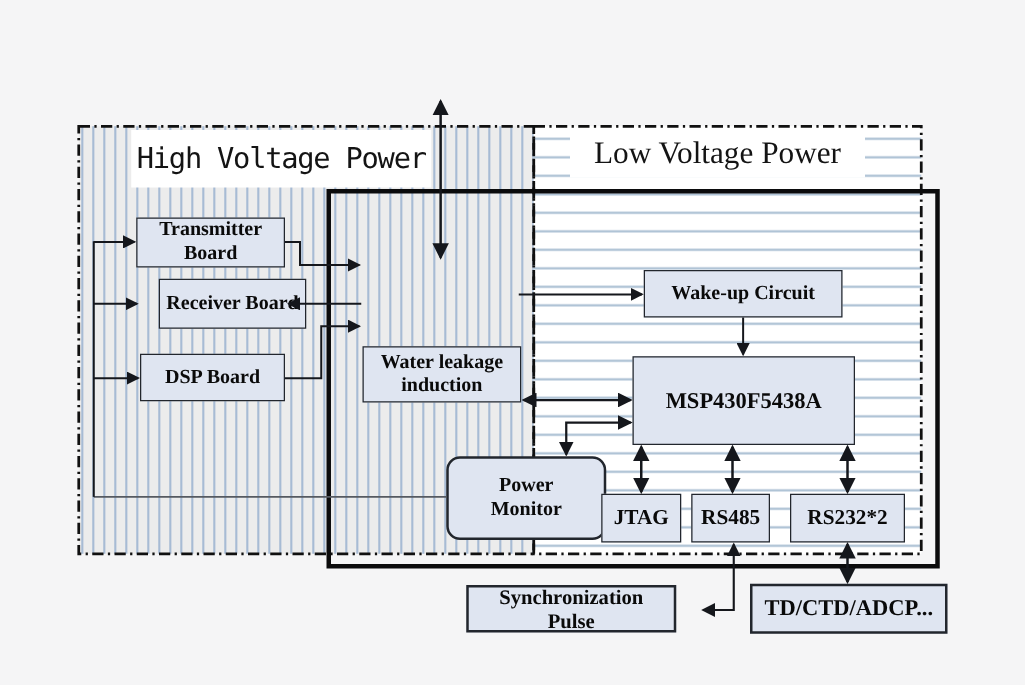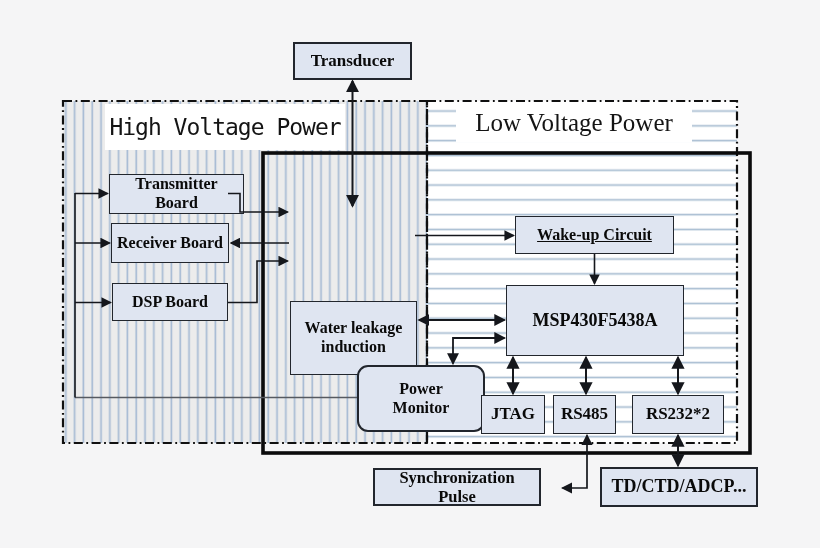--- a/index.html
+++ b/index.html
@@ -26,26 +26,26 @@
 
   
   .box {
     position:absolute; box-sizing:border-box;
     background:#dfe5f1; border:1.8px solid #22262d;
     color:#0a0a0a; font-weight:bold; text-align:center;
     display:flex; align-items:center; justify-content:center;
     line-height:1.18; padding:0 5px; font-size:16px;
   }
   #b-transducer  { left:293px; top:42px;  width:119px; height:38px; font-size:17px; border-width:2.4px; }
-  #b-transmitter { left:109px; top:174px; width:135px; height:40px; }
-  #b-receiver    { left:111px; top:223px; width:118px; height:40px; }
+  #b-transmitter { left:109px; top:174px; width:119px; height:40px; }
+  #b-receiver    { left:127px; top:223px; width:118px; height:40px; }
   #b-dsp         { left:112px; top:283px; width:116px; height:38px; }
   #b-tranrec     { left:289px; top:207px; width:126px; height:56px; font-size:17px; padding:0 14px; }
-  #b-wakeup      { left:515px; top:216px; width:159px; height:38px;text-decoration:underline; }
-  #b-water       { left:290px; top:301px; width:127px; height:74px; }
+  #b-wakeup      { left:515px; top:216px; width:159px; height:38px; }
+  #b-water       { left:290px; top:277px; width:127px; height:45px; }
   #b-msp430      { left:506px; top:285px; width:178px; height:71px; font-size:18px; }
   #b-power       { left:357px; top:365px; width:128px; height:67px; border-width:2px; padding:0 18px;border-radius:11px; }
   #b-jtag        { left:481px; top:395px; width:64px;  height:39px; font-size:17px; }
   #b-rs485       { left:553px; top:395px; width:63px;  height:39px; font-size:17px; }
   #b-rs232       { left:632px; top:395px; width:92px;  height:39px; font-size:17px; }
   #b-sync        { left:373px; top:468px; width:168px; height:38px; font-size:16.5px; border-width:2.4px; }
   #b-tdctd       { left:600px; top:467px; width:158px; height:40px; font-size:18px; border-width:2.4px; }
 </style>
 </head>
 <body>
@@ -66,21 +66,20 @@
     <rect x="63" y="101" width="364" height="342" fill="url(#vhatch)"></rect>
     <rect x="427" y="101" width="310" height="342" fill="url(#hstripe)"></rect>
     <rect x="63" y="101" width="364" height="342" fill="none" stroke="#101010" stroke-width="2.2" stroke-dasharray="9 3.5 1.8 3.5"></rect>
     <rect x="427" y="101" width="310" height="342" fill="none" stroke="#101010" stroke-width="2.2" stroke-dasharray="9 3.5 1.8 3.5"></rect>
     <rect x="263" y="153" width="487" height="300" fill="none" stroke="#0b0b0c" stroke-width="3.6"></rect>
   </svg>
 
   <div class="region-label" id="hv-label">High Voltage Power</div>
   <div class="region-label" id="lv-label">Low Voltage Power</div>
 
-  <div class="box" id="b-transducer">Transducer</div>
   <div class="box" id="b-transmitter">Transmitter Board</div>
   <div class="box" id="b-receiver">Receiver Board</div>
   <div class="box" id="b-dsp">DSP Board</div>
   <div class="box" id="b-wakeup">Wake-up Circuit</div>
   <div class="box" id="b-water">Water leakage induction</div>
   <div class="box" id="b-msp430">MSP430F5438A</div>
   <div class="box" id="b-power">Power Monitor</div>
   <div class="box" id="b-jtag">JTAG</div>
   <div class="box" id="b-rs485">RS485</div>
   <div class="box" id="b-rs232">RS232*2</div>

